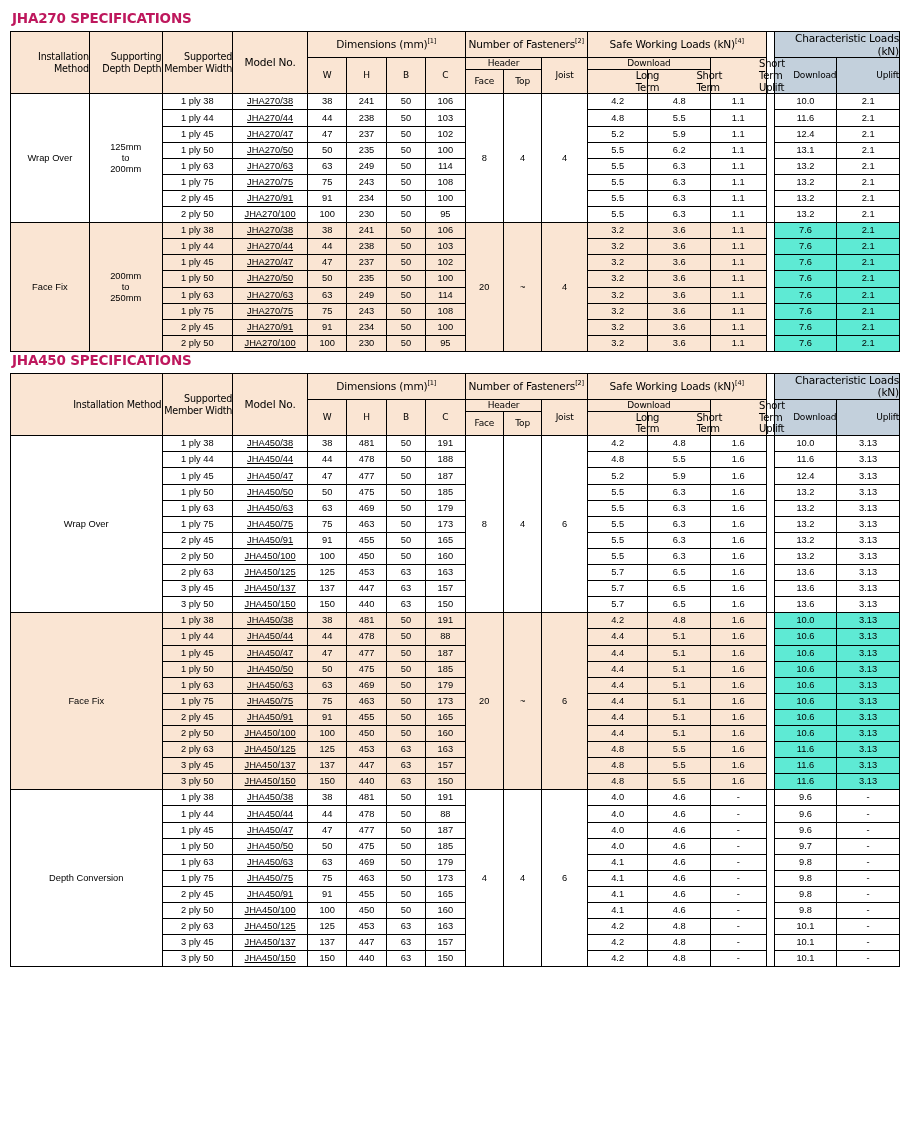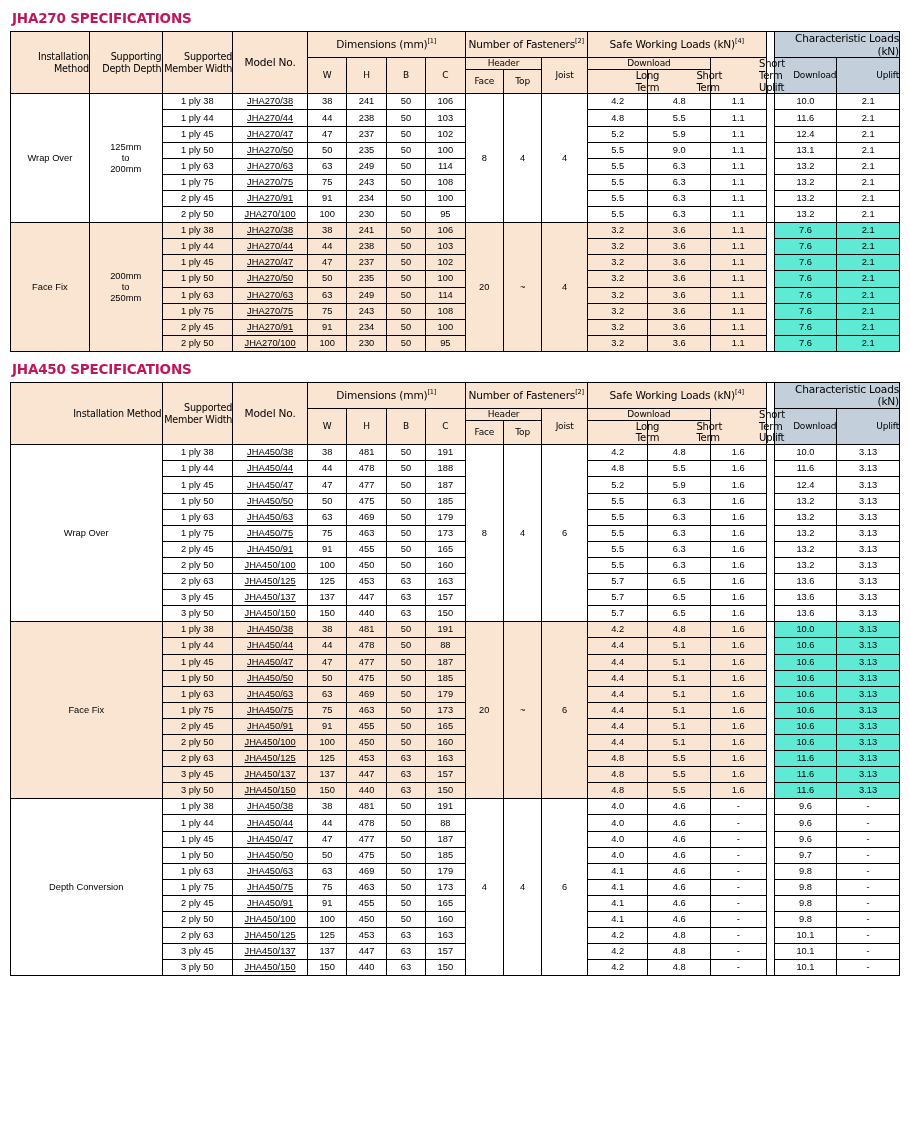--- a/index.html
+++ b/index.html
@@ -12,21 +12,21 @@
   .page { width: 910px; padding: 8px 10px 4px 10px; }
 
   .section-title {
     font-size: 13.5px;
     font-weight: bold;
     letter-spacing: -0.2px;
     color: #be185d;
     margin: 2px 0 5px 2px;
     font-family: "DejaVu Sans", sans-serif;
   }
-  .section-title.second { margin-top: 9px; }
+  .section-title.second { margin-top: 0; }
 
   table.spec {
     border-collapse: collapse;
     width: 890px;
     table-layout: fixed;
     border: 1.4px solid #000;
   }
   table.spec td, table.spec th {
     border: 0.8px solid #000;
     padding: 0;
@@ -183,21 +183,21 @@
           <td class="blue">2.1</td>
         </tr>
         <tr>
           <td>1 ply 50</td>
           <td class="modelno">JHA270/50</td>
           <td>50</td>
           <td>235</td>
           <td>50</td>
           <td>100</td>
           <td>5.5</td>
-          <td>9.0</td>
+          <td>6.2</td>
           <td>1.1</td>
           <td class="blue">13.1</td>
           <td class="blue">2.1</td>
         </tr>
         <tr>
           <td>1 ply 63</td>
           <td class="modelno">JHA270/63</td>
           <td>63</td>
           <td>249</td>
           <td>50</td>

